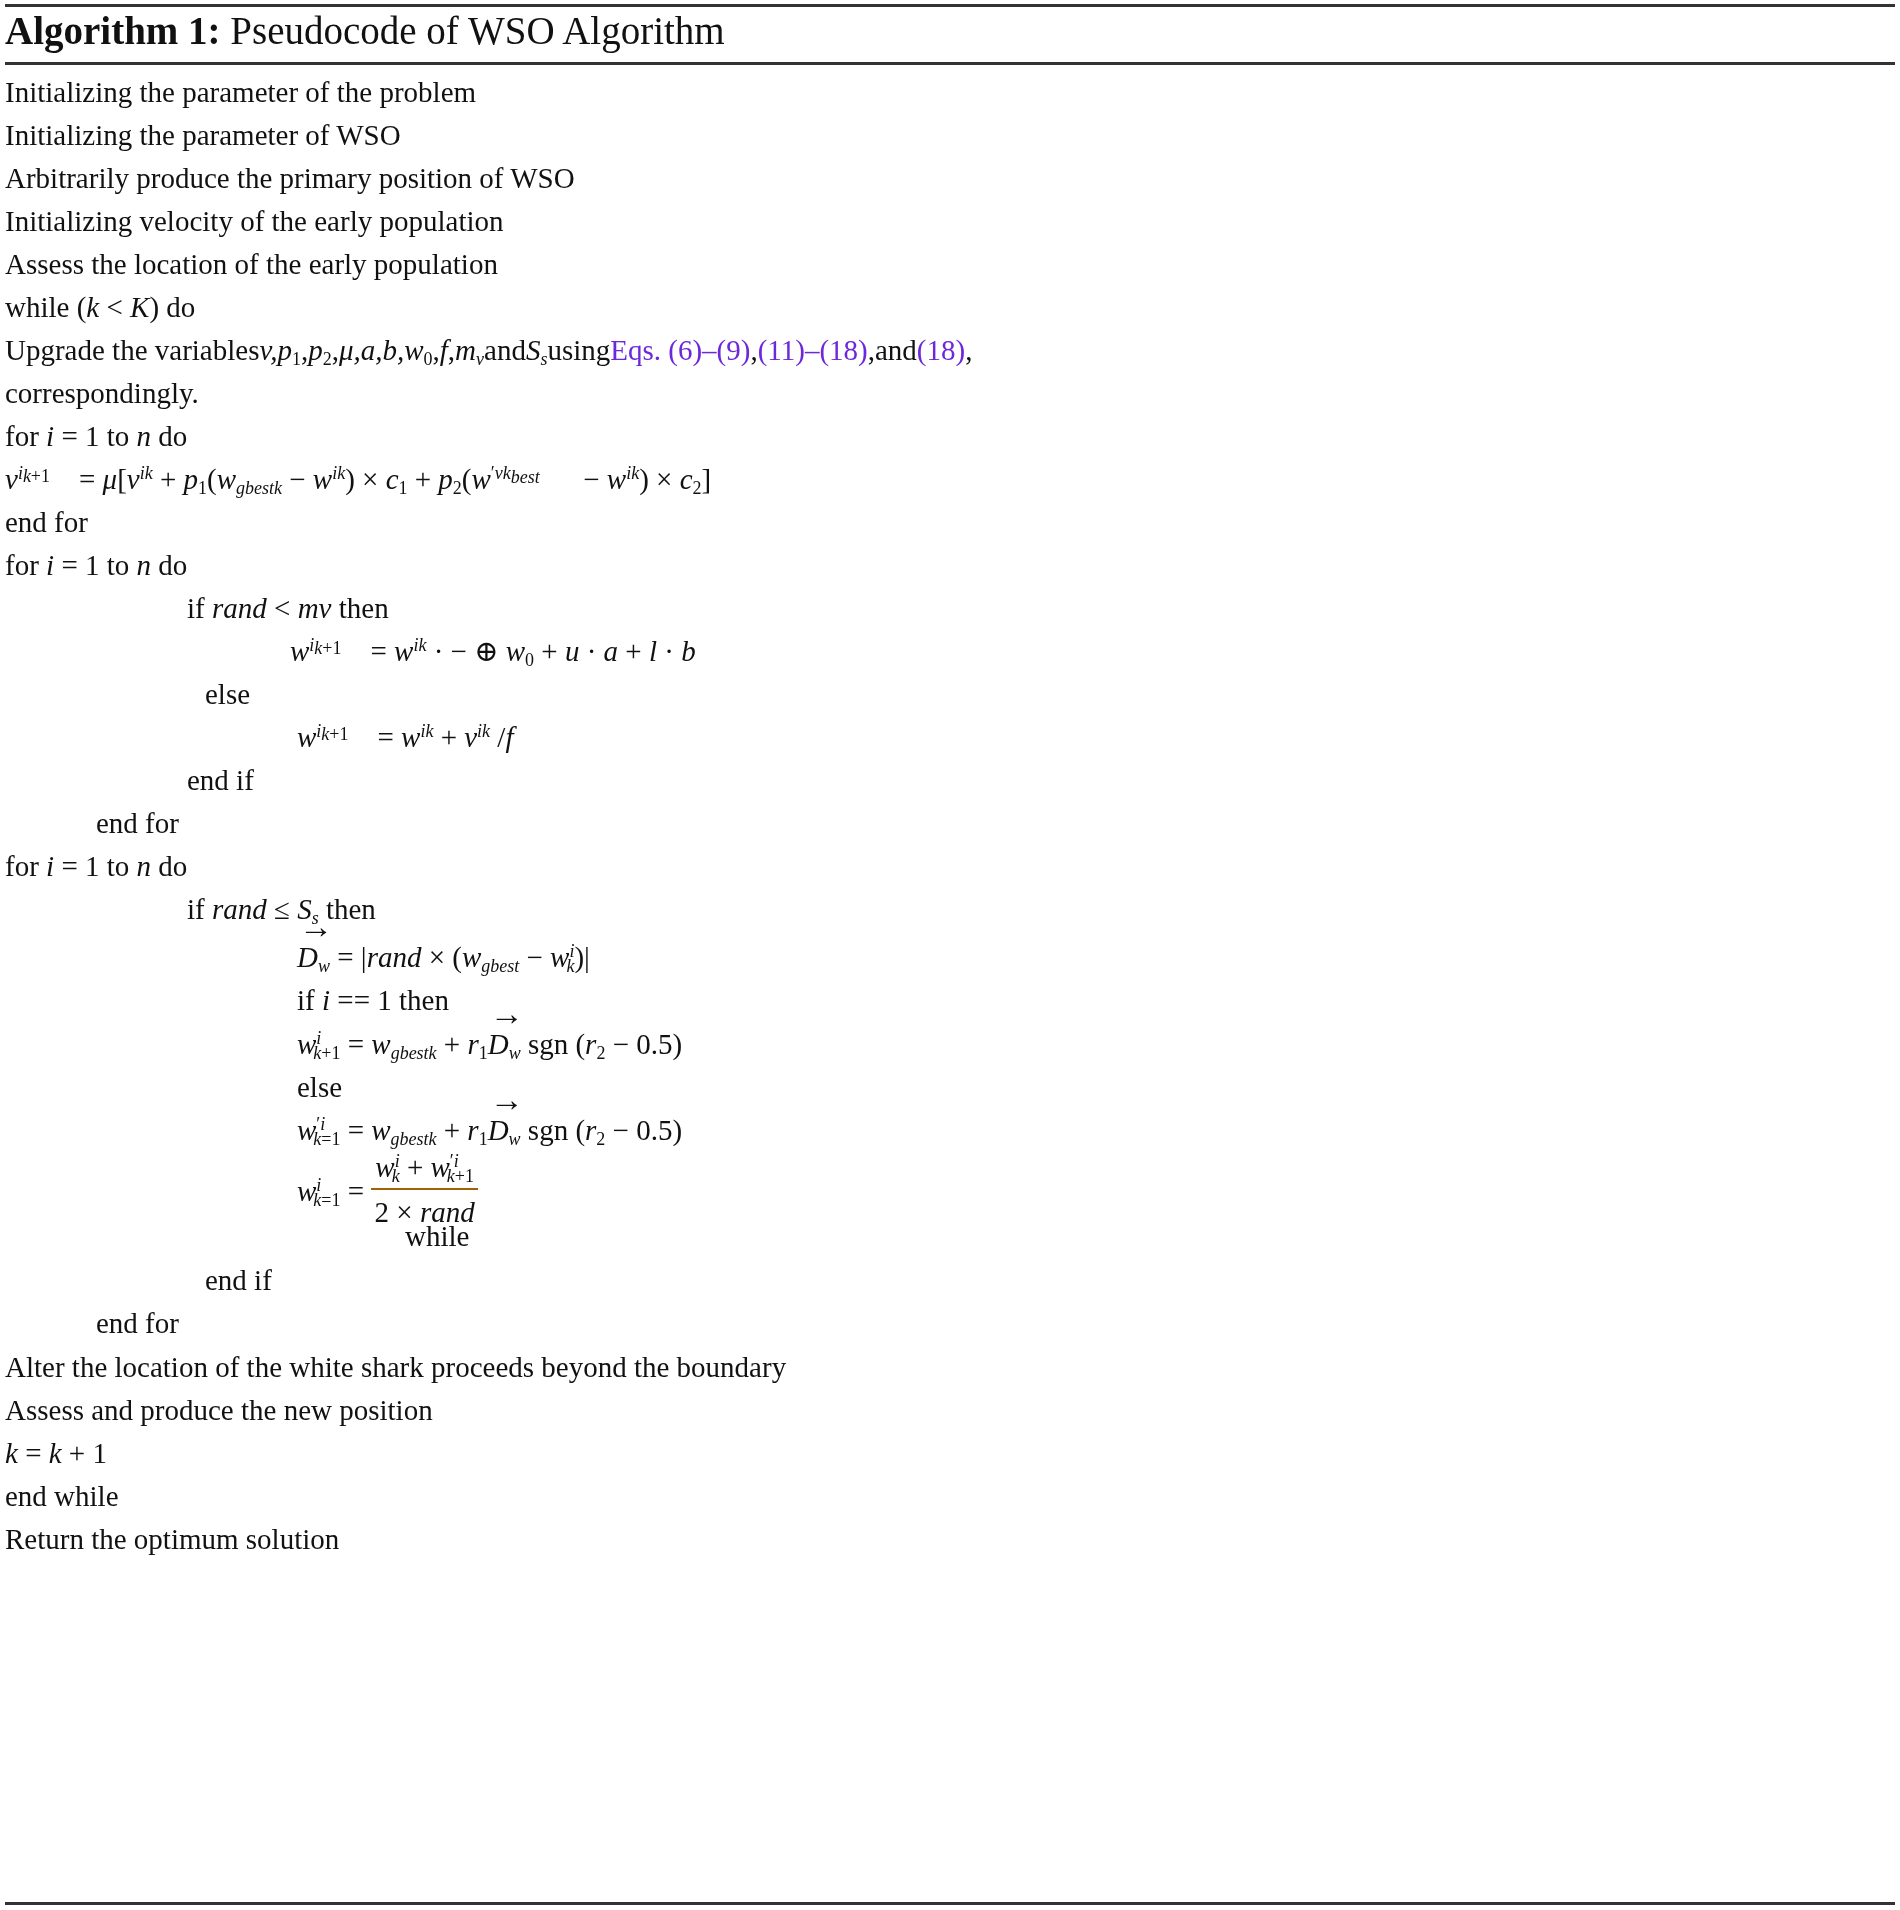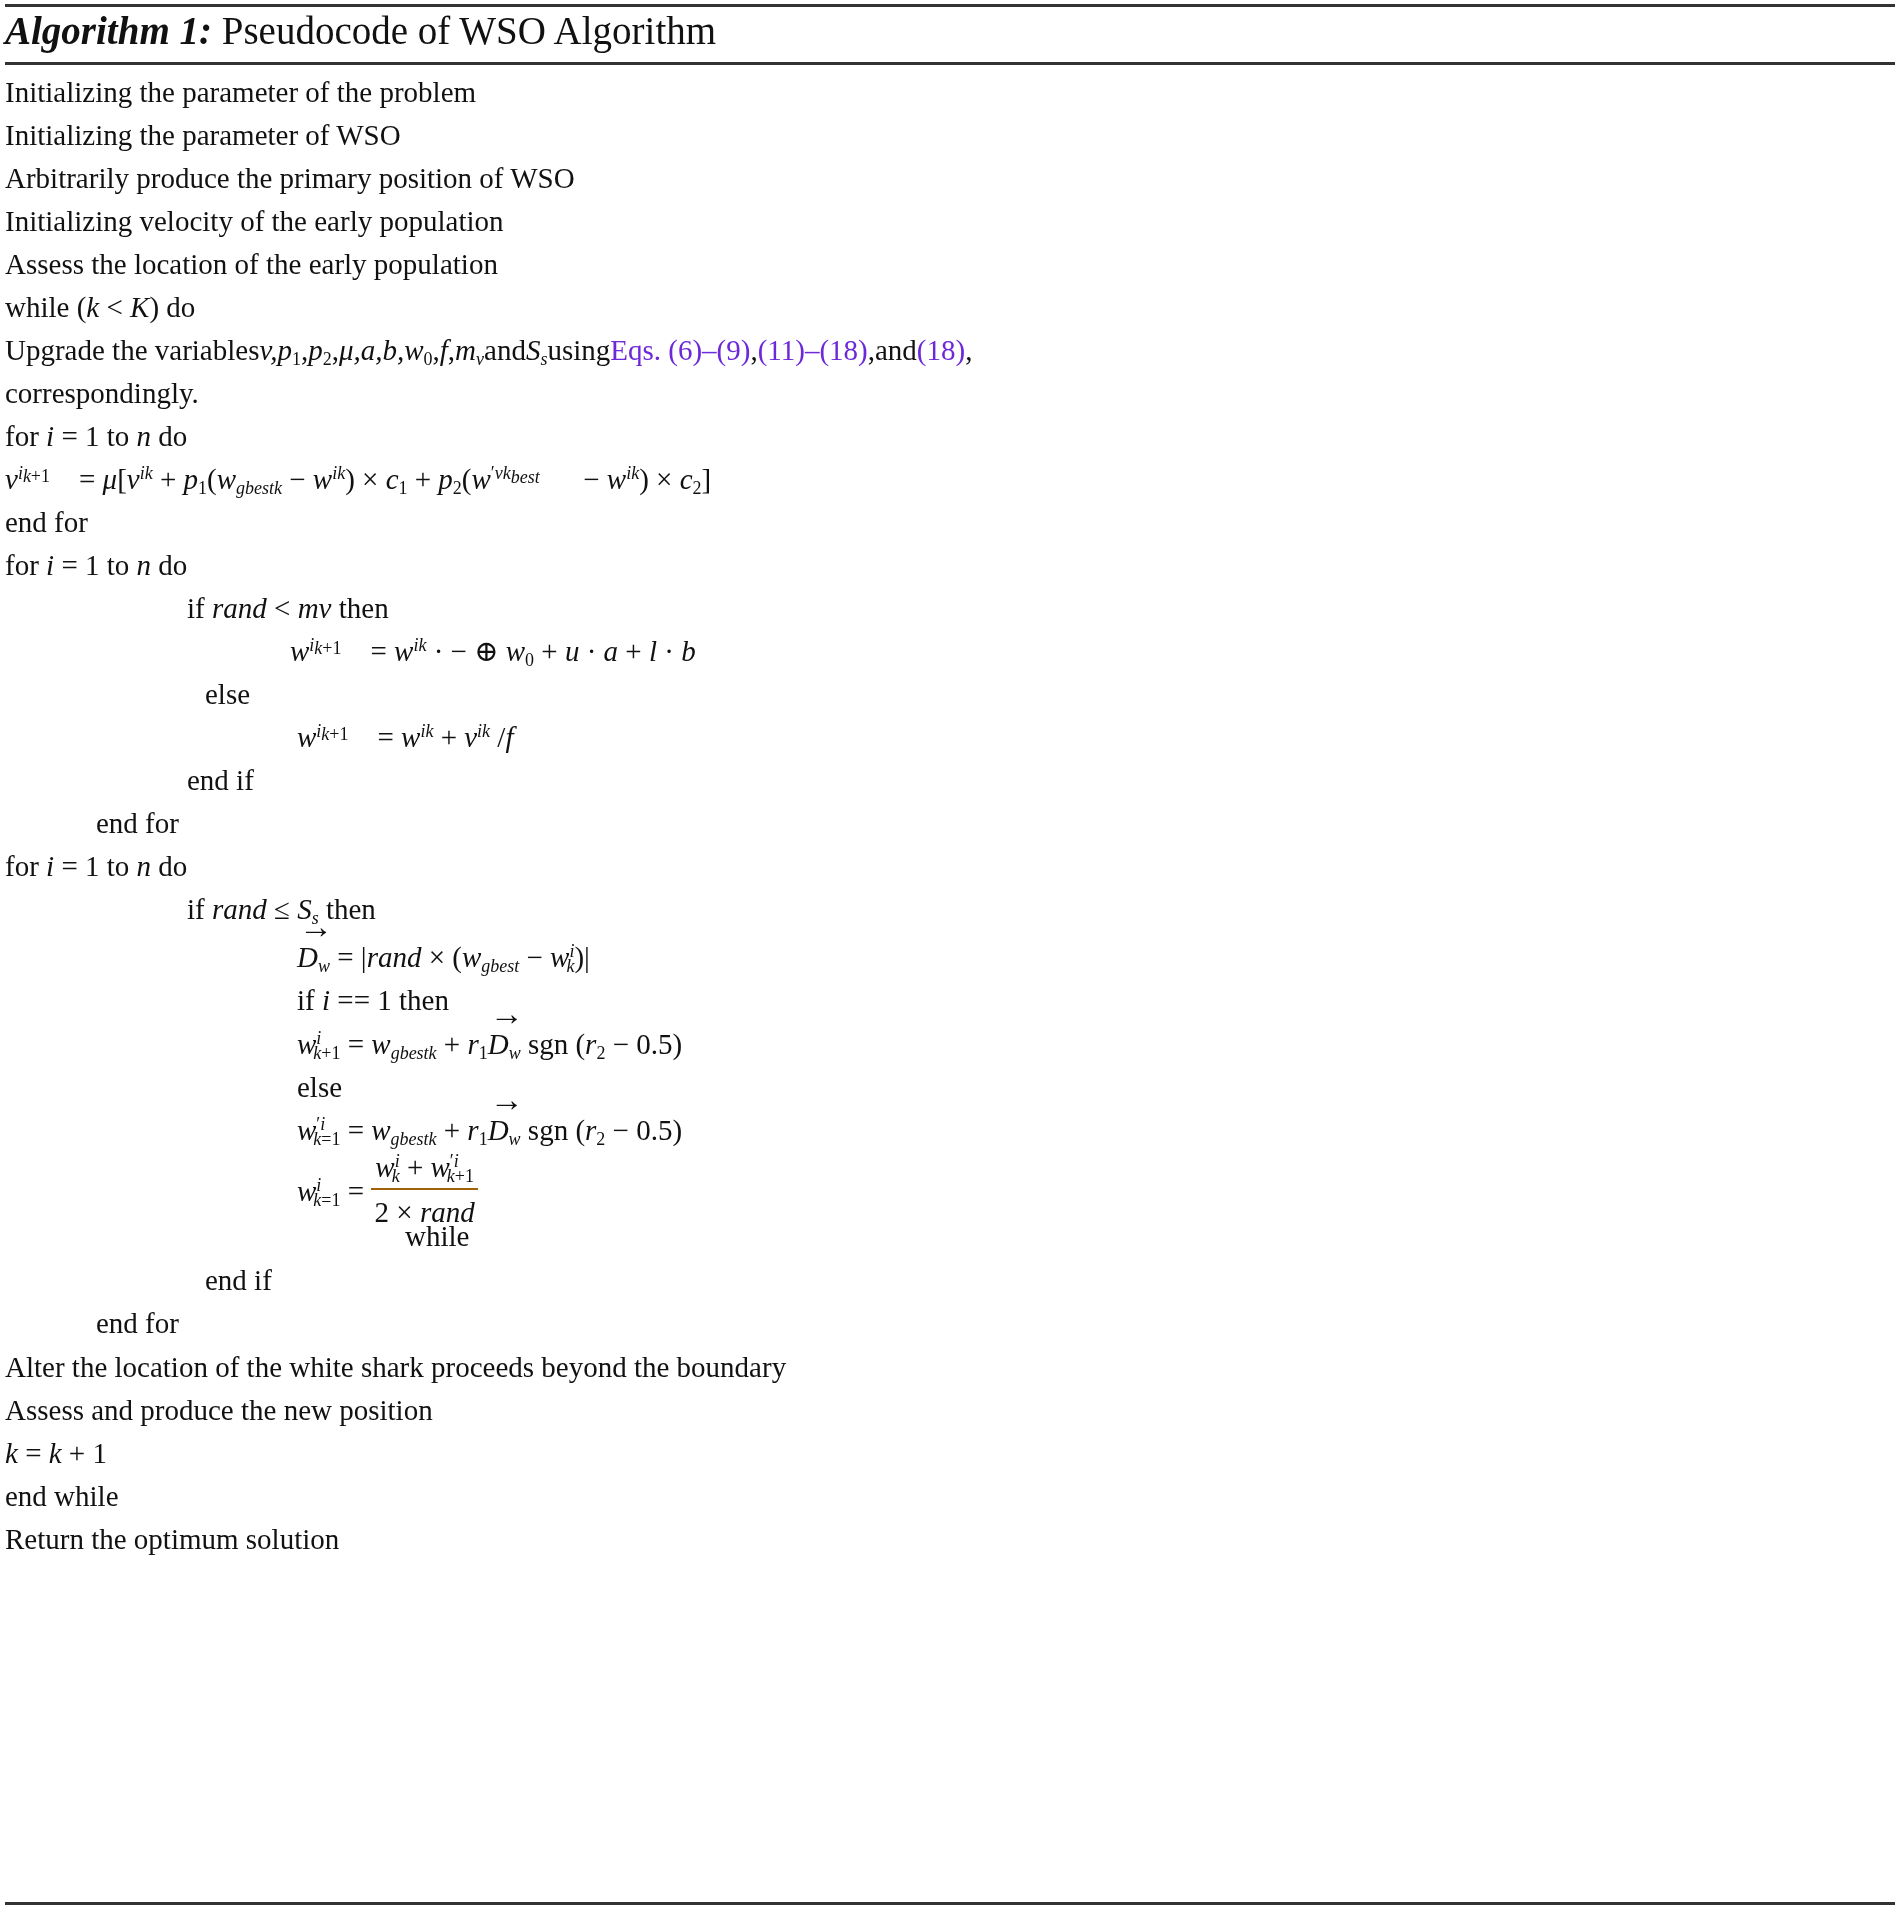--- a/index.html
+++ b/index.html
@@ -1,21 +1,21 @@
 <!DOCTYPE html>
 <html><head>
 <meta charset="utf-8">
 <style>
   html, body { margin:0; padding:0; background:#ffffff; }
   body { width:1900px; height:1910px; position:relative; overflow:hidden;
          font-family:"Liberation Serif", "DejaVu Serif", serif; color:#111; }
   .rule { position:absolute; left:5px; width:1890px; background:#333; }
   .line { position:absolute; left:5px; font-size:29px; line-height:44px; white-space:nowrap; }
   .hdr { position:absolute; left:5px; top:6px; font-size:39px; line-height:50px; white-space:nowrap; }
-  .hdr b { font-weight:bold;font-style:italic; }
+  .hdr b { font-weight:bold; }
   i, .m { font-style:italic; }
   sub, sup { font-size:62%; line-height:0; position:relative; }
   sup { vertical-align:0; top:-0.55em; }
   sub { vertical-align:0; top:0.3em; }
   .link { color:#6d28d9; }
   .frac { display:inline-block; vertical-align:middle; text-align:center; position:relative; top:-4px; }
   .frac .num { display:block; border-bottom:2px solid #a16207; padding:0 4px; line-height:42px; }
   .frac .den { display:block; line-height:44px; }
   .vec { position:relative; display:inline-block; font-style:italic; }
   .vec::before { content:"\2192"; position:absolute; left:2px; top:-30px; font-style:normal; font-size:34px; }

